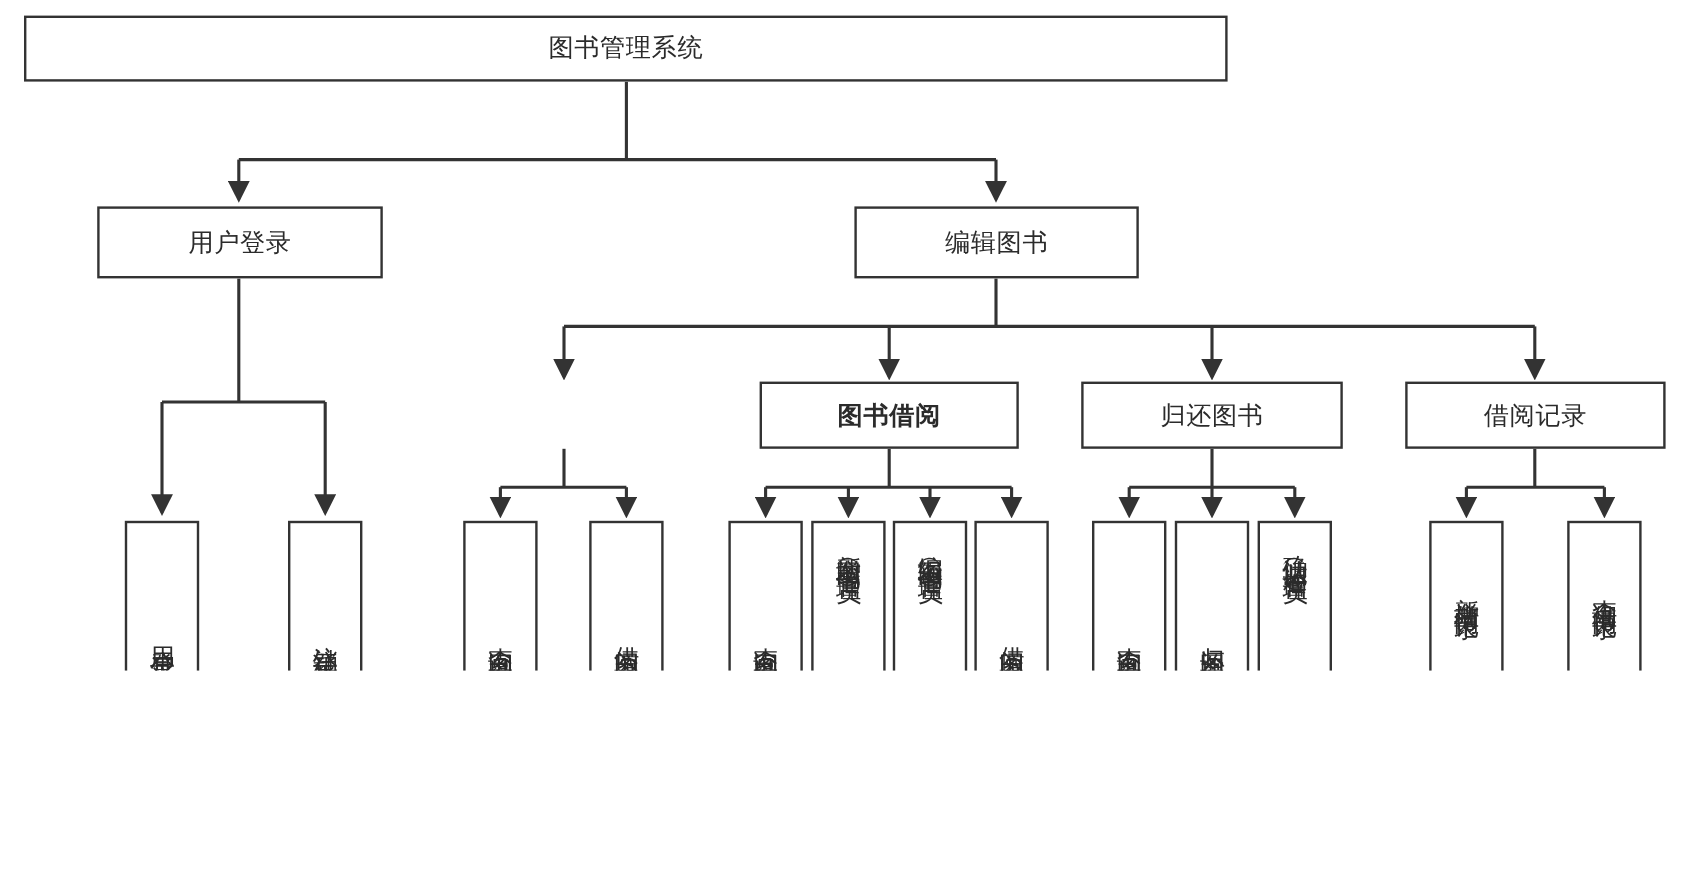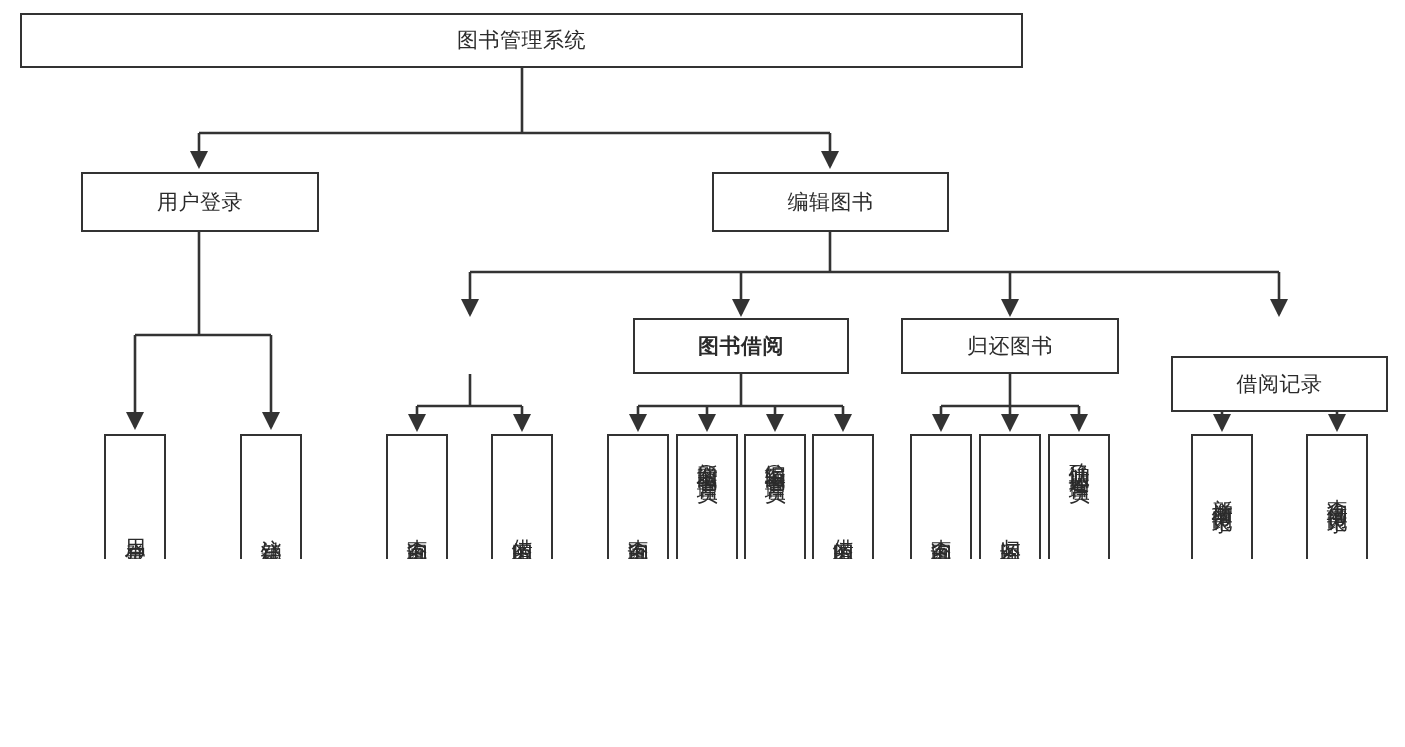--- a/index.html
+++ b/index.html
@@ -130,21 +130,21 @@
   <div class="node" style="left:712px; top:172px; width:237px; height:60px;">
     <span class="label">编辑图书</span>
   </div>
 
   <div class="node" style="left:633px; top:318px; width:216px; height:56px;font-weight:bold;">
     <span class="label">图书借阅</span>
   </div>
   <div class="node" style="left:901px; top:318px; width:218px; height:56px;">
     <span class="label">归还图书</span>
   </div>
-  <div class="node" style="left:1171px; top:318px; width:217px; height:56px;margin-top:38px;">
+  <div class="node" style="left:1171px; top:318px; width:217px; height:56px;">
     <span class="label">借阅记录</span>
   </div>
 
   <div class="node vertical" style="left:104px; top:434px; width:62px; height:299px; padding-top:86px;">
     <span class="label">用户登录</span>
   </div>
   <div class="node vertical" style="left:240px; top:434px; width:62px; height:299px; padding-top:86px;">
     <span class="label">注销登录</span>
   </div>
 

